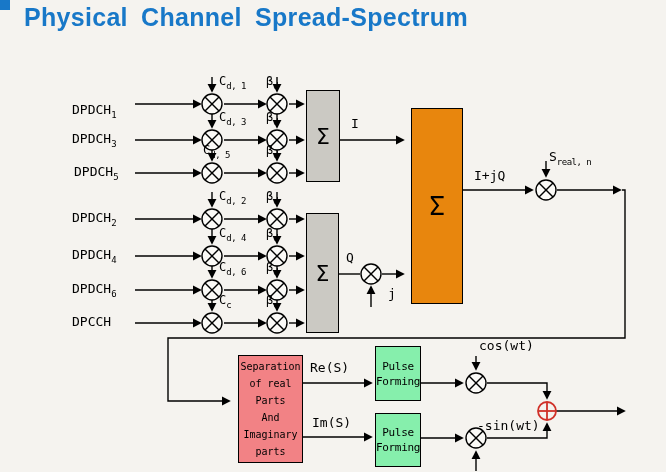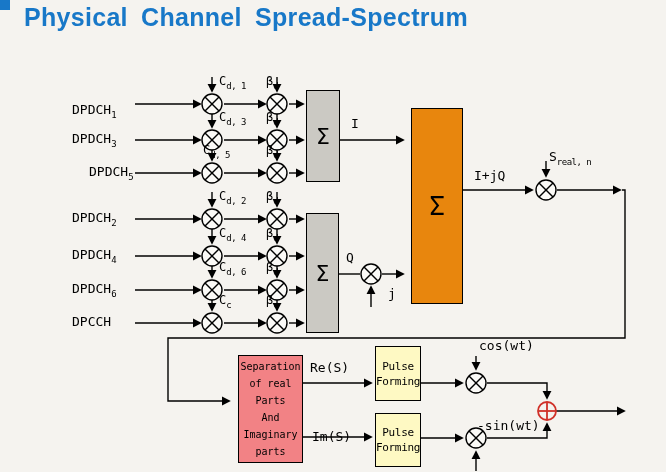--- a/index.html
+++ b/index.html
@@ -22,21 +22,21 @@
   .sub{font-size:9px;vertical-align:-4px;letter-spacing:-.5px;}
   .codelbl{font-size:12px;}
   
   .blk{position:absolute;box-sizing:border-box;border:1.4px solid #000;
        display:flex;flex-direction:column;align-items:center;justify-content:center;text-align:center;}
   .sumblk{background:#cbc9c3;}
   .sumblk .sigma{font-family:"DejaVu Sans",sans-serif;font-size:22px;}
   #sum-complex{background:#e8860d;}
   #sum-complex .sigma{font-size:26px;}
   #separation{background:#f28285;font-size:10px;line-height:17px;}
-  .pulse{background:#fef9c3;font-size:11px;line-height:15px;letter-spacing:-.3px;}
+  .pulse{background:#86efac;font-size:11px;line-height:15px;letter-spacing:-.3px;}
 </style>
 </head>
 <body>
 
 <div id="screen">
 
   <div id="title-bullet"></div>
   <div id="title">
     <div class="l1">Physical Channel Spread-Spectrum</div>
   </div>
@@ -144,21 +144,21 @@
 
     <g stroke="#d03028" stroke-width="1.8" fill="none">
       <circle cx="547" cy="411" r="9" fill="#f5f3ef"></circle>
       <line x1="547" y1="403" x2="547" y2="419"></line>
       <line x1="539" y1="411" x2="555" y2="411"></line>
     </g>
   </svg>
 
   <div class="lbl" style="left:72px;top:102px"><span>DPDCH</span><span class="sub">1</span></div>
   <div class="lbl" style="left:72px;top:131px"><span>DPDCH</span><span class="sub">3</span></div>
-  <div class="lbl" style="left:89px;top:164px"><span>DPDCH</span><span class="sub">5</span></div>
+  <div class="lbl" style="left:74px;top:164px"><span>DPDCH</span><span class="sub">5</span></div>
   <div class="lbl" style="left:72px;top:210px"><span>DPDCH</span><span class="sub">2</span></div>
   <div class="lbl" style="left:72px;top:247px"><span>DPDCH</span><span class="sub">4</span></div>
   <div class="lbl" style="left:72px;top:281px"><span>DPDCH</span><span class="sub">6</span></div>
   <div class="lbl" style="left:72px;top:314px"><span>DPCCH</span><span class="sub"></span></div>
 
   <div class="lbl codelbl" style="left:219px;top:74px"><span>C</span><span class="sub">d, 1</span></div>
   <div class="lbl codelbl" style="left:219px;top:110px"><span>C</span><span class="sub">d, 3</span></div>
   <div class="lbl codelbl" style="left:203px;top:143px"><span>C</span><span class="sub">d, 5</span></div>
   <div class="lbl codelbl" style="left:219px;top:189px"><span>C</span><span class="sub">d, 2</span></div>
   <div class="lbl codelbl" style="left:219px;top:226px"><span>C</span><span class="sub">d, 4</span></div>
@@ -200,17 +200,17 @@
     <div>Pulse</div>
     <div>Forming</div>
   </div>
 
   <div class="lbl" style="left:351px;top:116px">I</div>
   <div class="lbl" style="left:346px;top:250px">Q</div>
   <div class="lbl" style="left:388px;top:286px">j</div>
   <div class="lbl" style="left:474px;top:168px">I+jQ</div>
   <div class="lbl" style="left:549px;top:149px"><span>S</span><span class="sub">real, n</span></div>
   <div class="lbl" style="left:310px;top:360px">Re(S)</div>
-  <div class="lbl" style="left:312px;top:429px">Im(S)</div>
+  <div class="lbl" style="left:312px;top:415px">Im(S)</div>
   <div class="lbl" style="left:479px;top:338px">cos(wt)</div>
   <div class="lbl" style="left:477px;top:418px">-sin(wt)</div>
 
 </div>
 
 </body></html>

